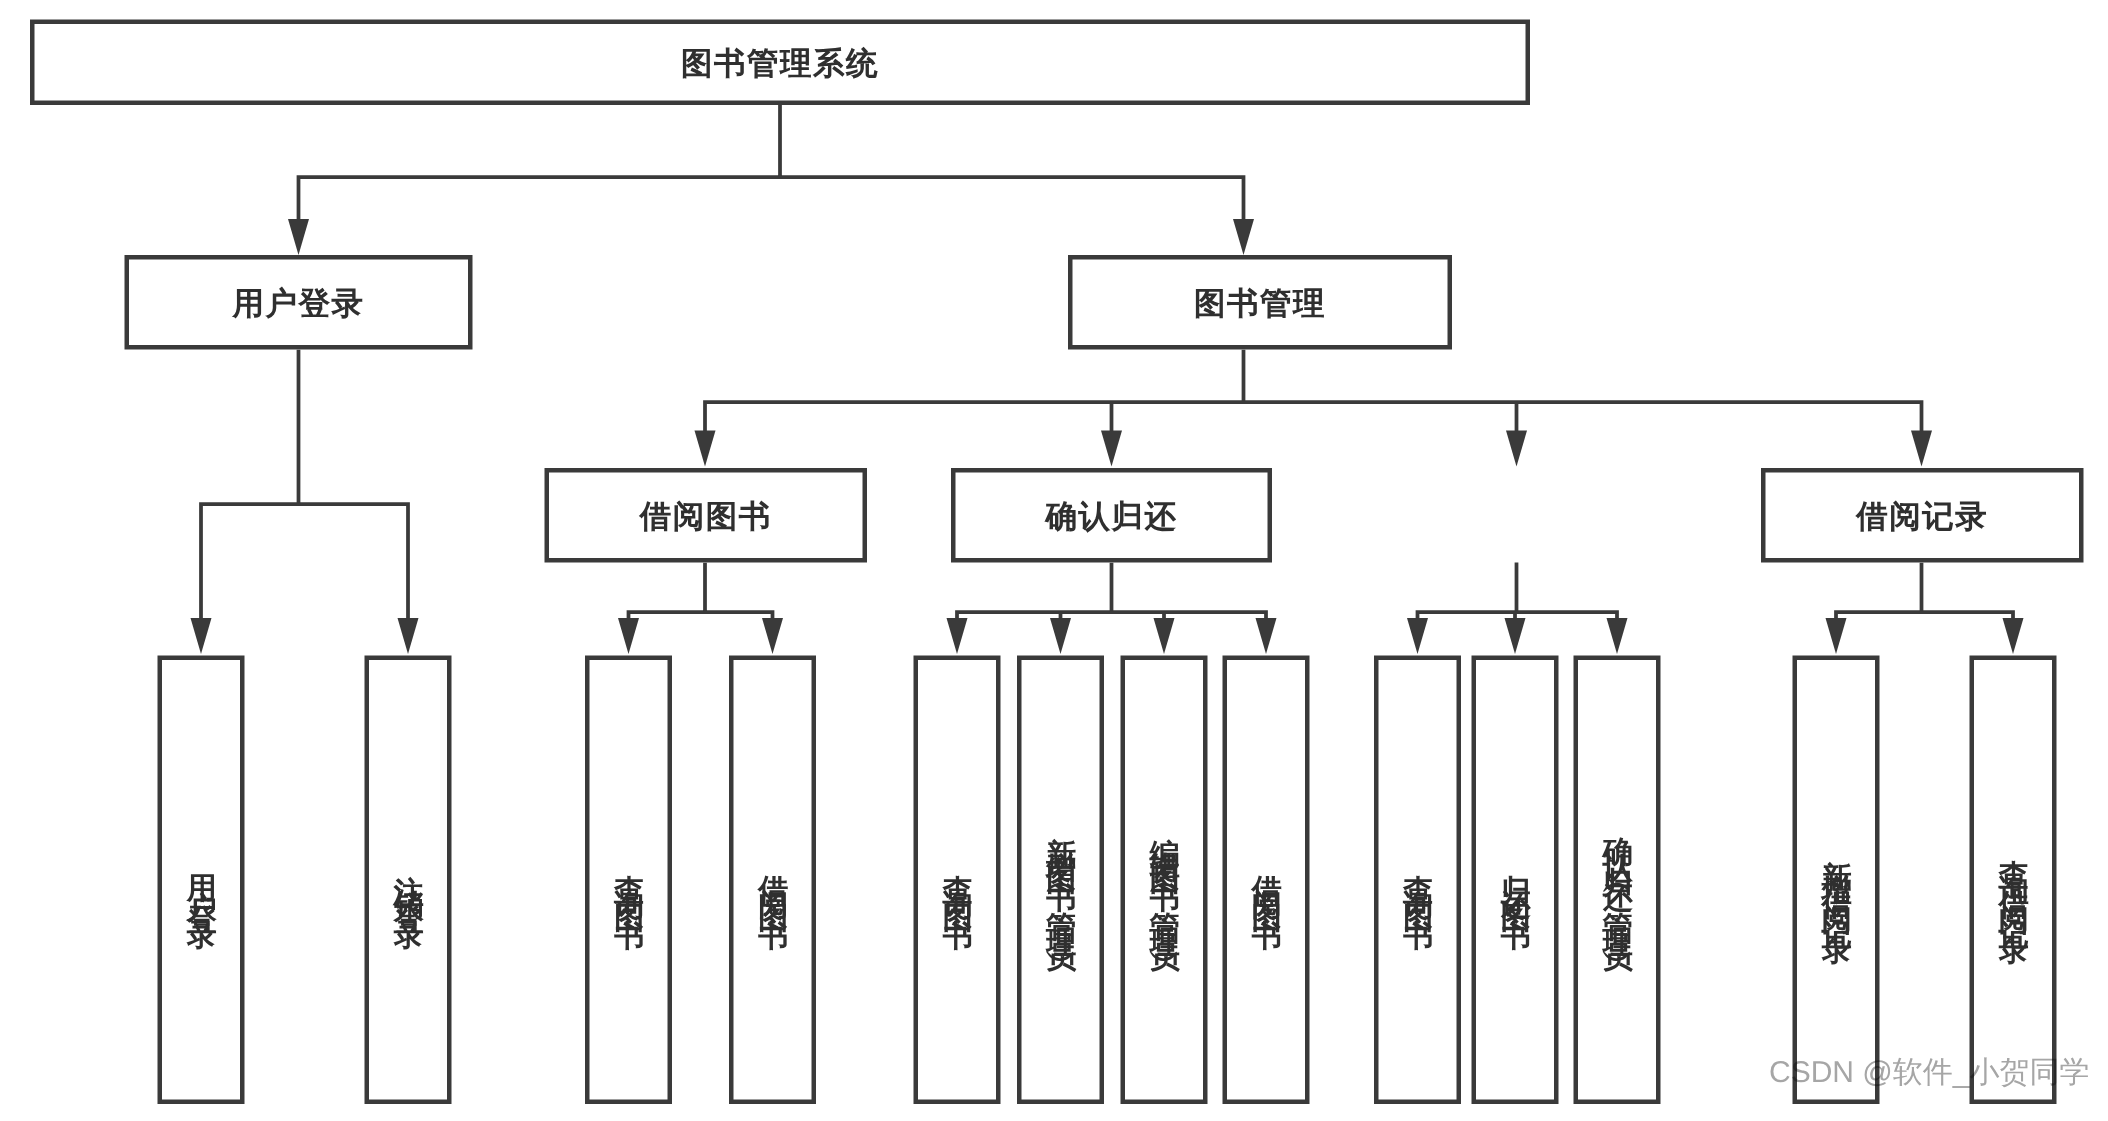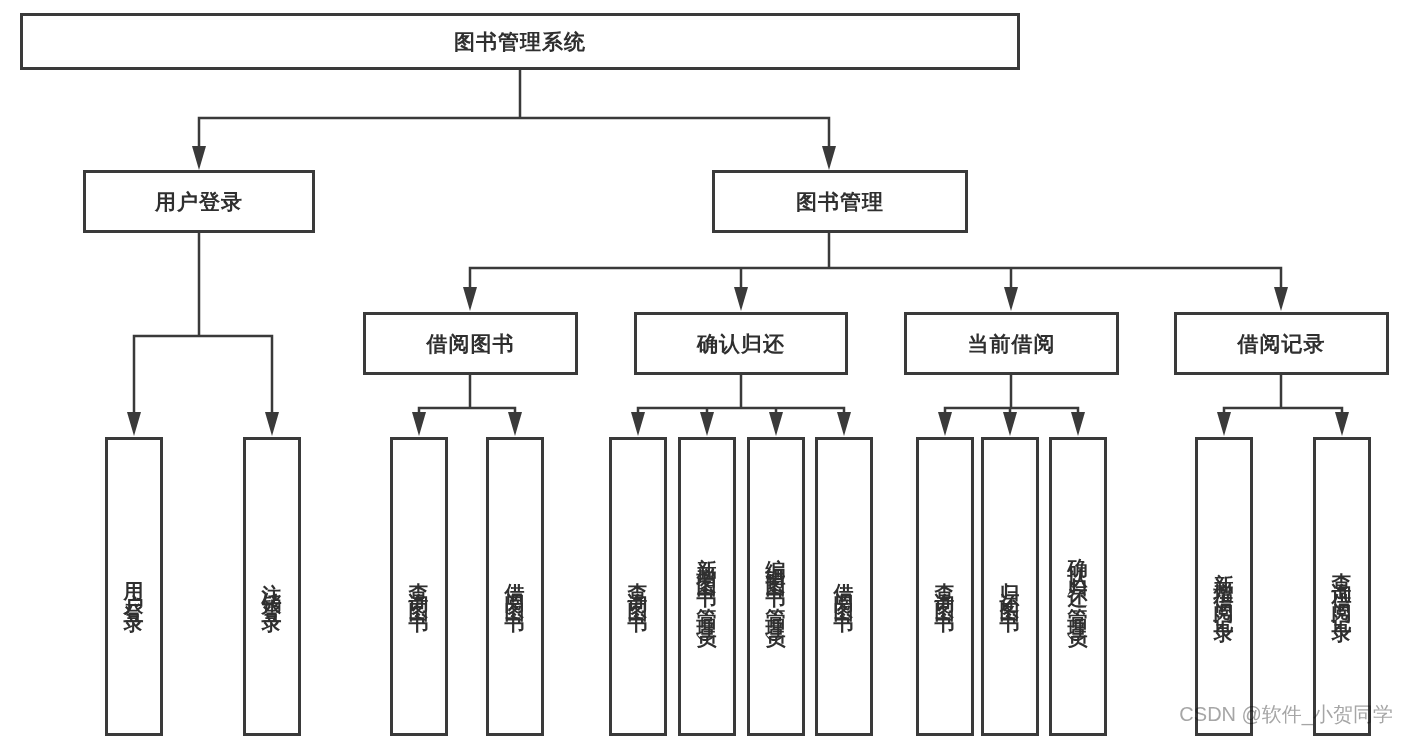--- a/index.html
+++ b/index.html
@@ -132,21 +132,20 @@
     </g>
   </svg>
 
   <div class="box" id="n-root">图书管理系统</div>
 
   <div class="box" id="n-l2-0">用户登录</div>
   <div class="box" id="n-l2-1">图书管理</div>
 
   <div class="box" id="n-l3-0">借阅图书</div>
   <div class="box" id="n-l3-1">确认归还</div>
-  <div class="box" id="n-l3-2">当前借阅</div>
   <div class="box" id="n-l3-3">借阅记录</div>
 
   <div class="box vbox" id="n-leaf-0">用户登录</div>
   <div class="box vbox" id="n-leaf-1">注销登录</div>
   <div class="box vbox" id="n-leaf-2">查询图书</div>
   <div class="box vbox" id="n-leaf-3">借阅图书</div>
   <div class="box vbox" id="n-leaf-4">查询图书</div>
   <div class="box vbox" id="n-leaf-5">新增图书（管理员）</div>
   <div class="box vbox" id="n-leaf-6">编辑图书（管理员）</div>
   <div class="box vbox" id="n-leaf-7">借阅图书</div>

